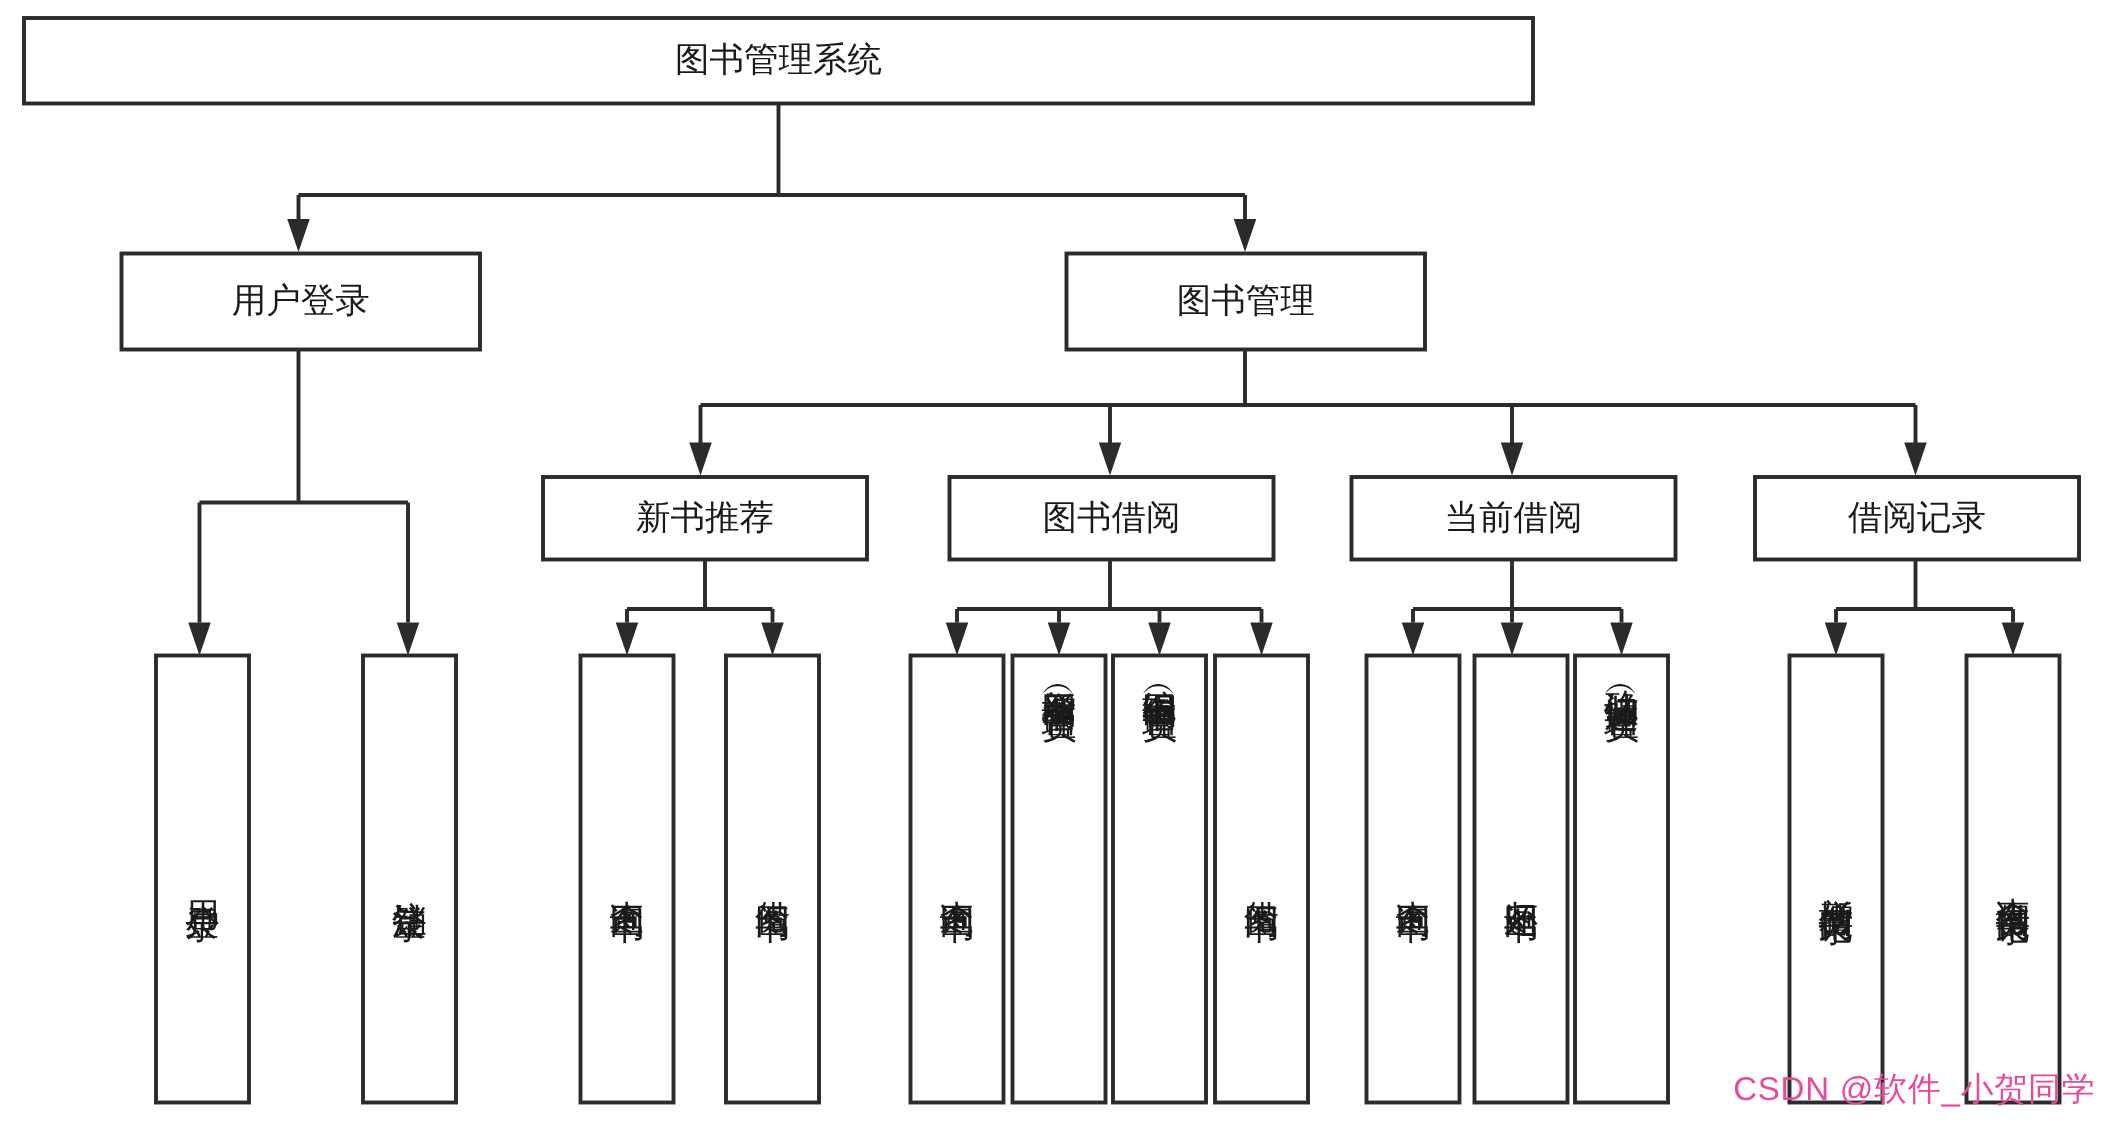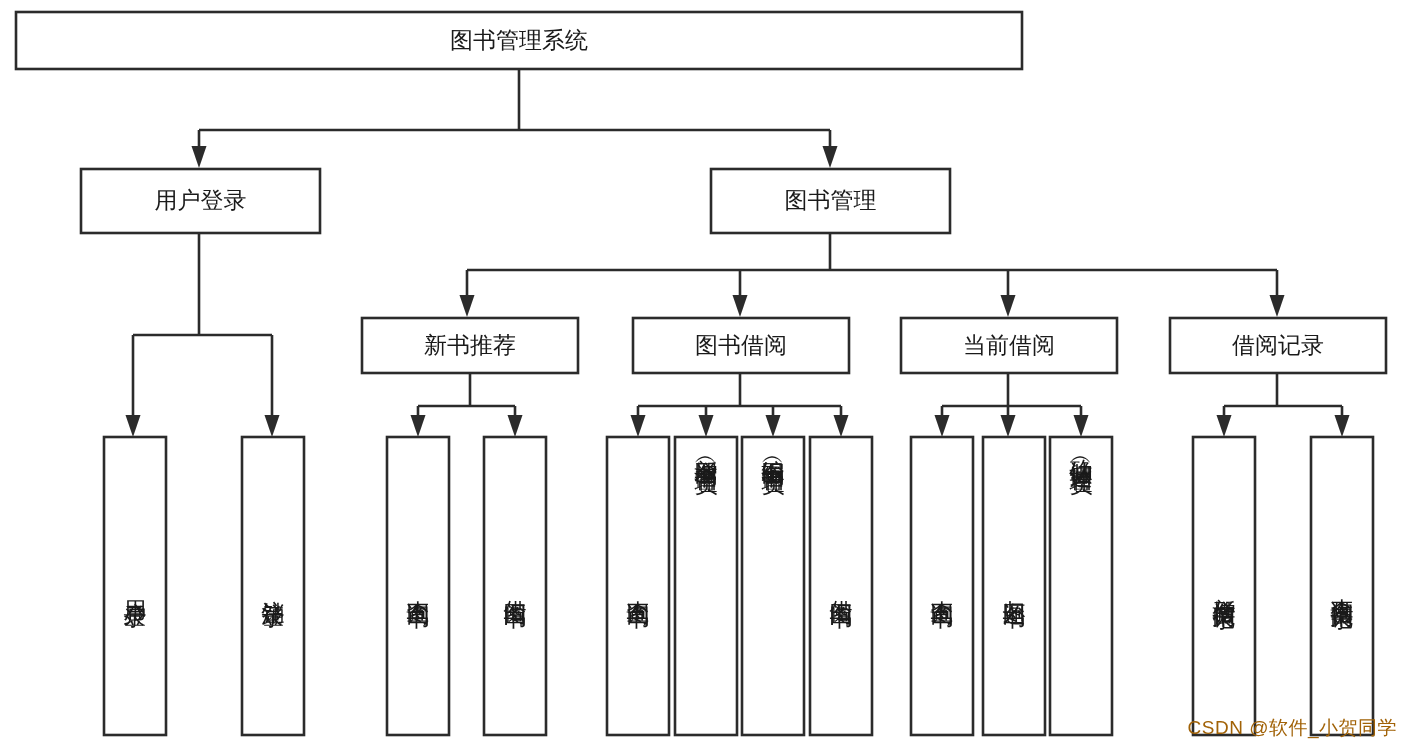--- a/index.html
+++ b/index.html
@@ -66,22 +66,22 @@
     line-height: 1.18;
     color: #1a1a1a;
     letter-spacing: 2px;
     white-space: nowrap;
   }
   #watermark {
     position: absolute;
     right: 8px;
     bottom: 6px;
     font-family: "Liberation Sans", "DejaVu Sans", sans-serif;
-    font-size: 19px;
-    color: #a16207;
+    font-size: 22px;
+    color: #ec4899;
     white-space: nowrap;
     letter-spacing: 0.5px;
   }
 </style>
 </head>
 <body>
 
 <div id="diagram-root">
 
   <svg id="flow" viewBox="0 0 1405 747">

